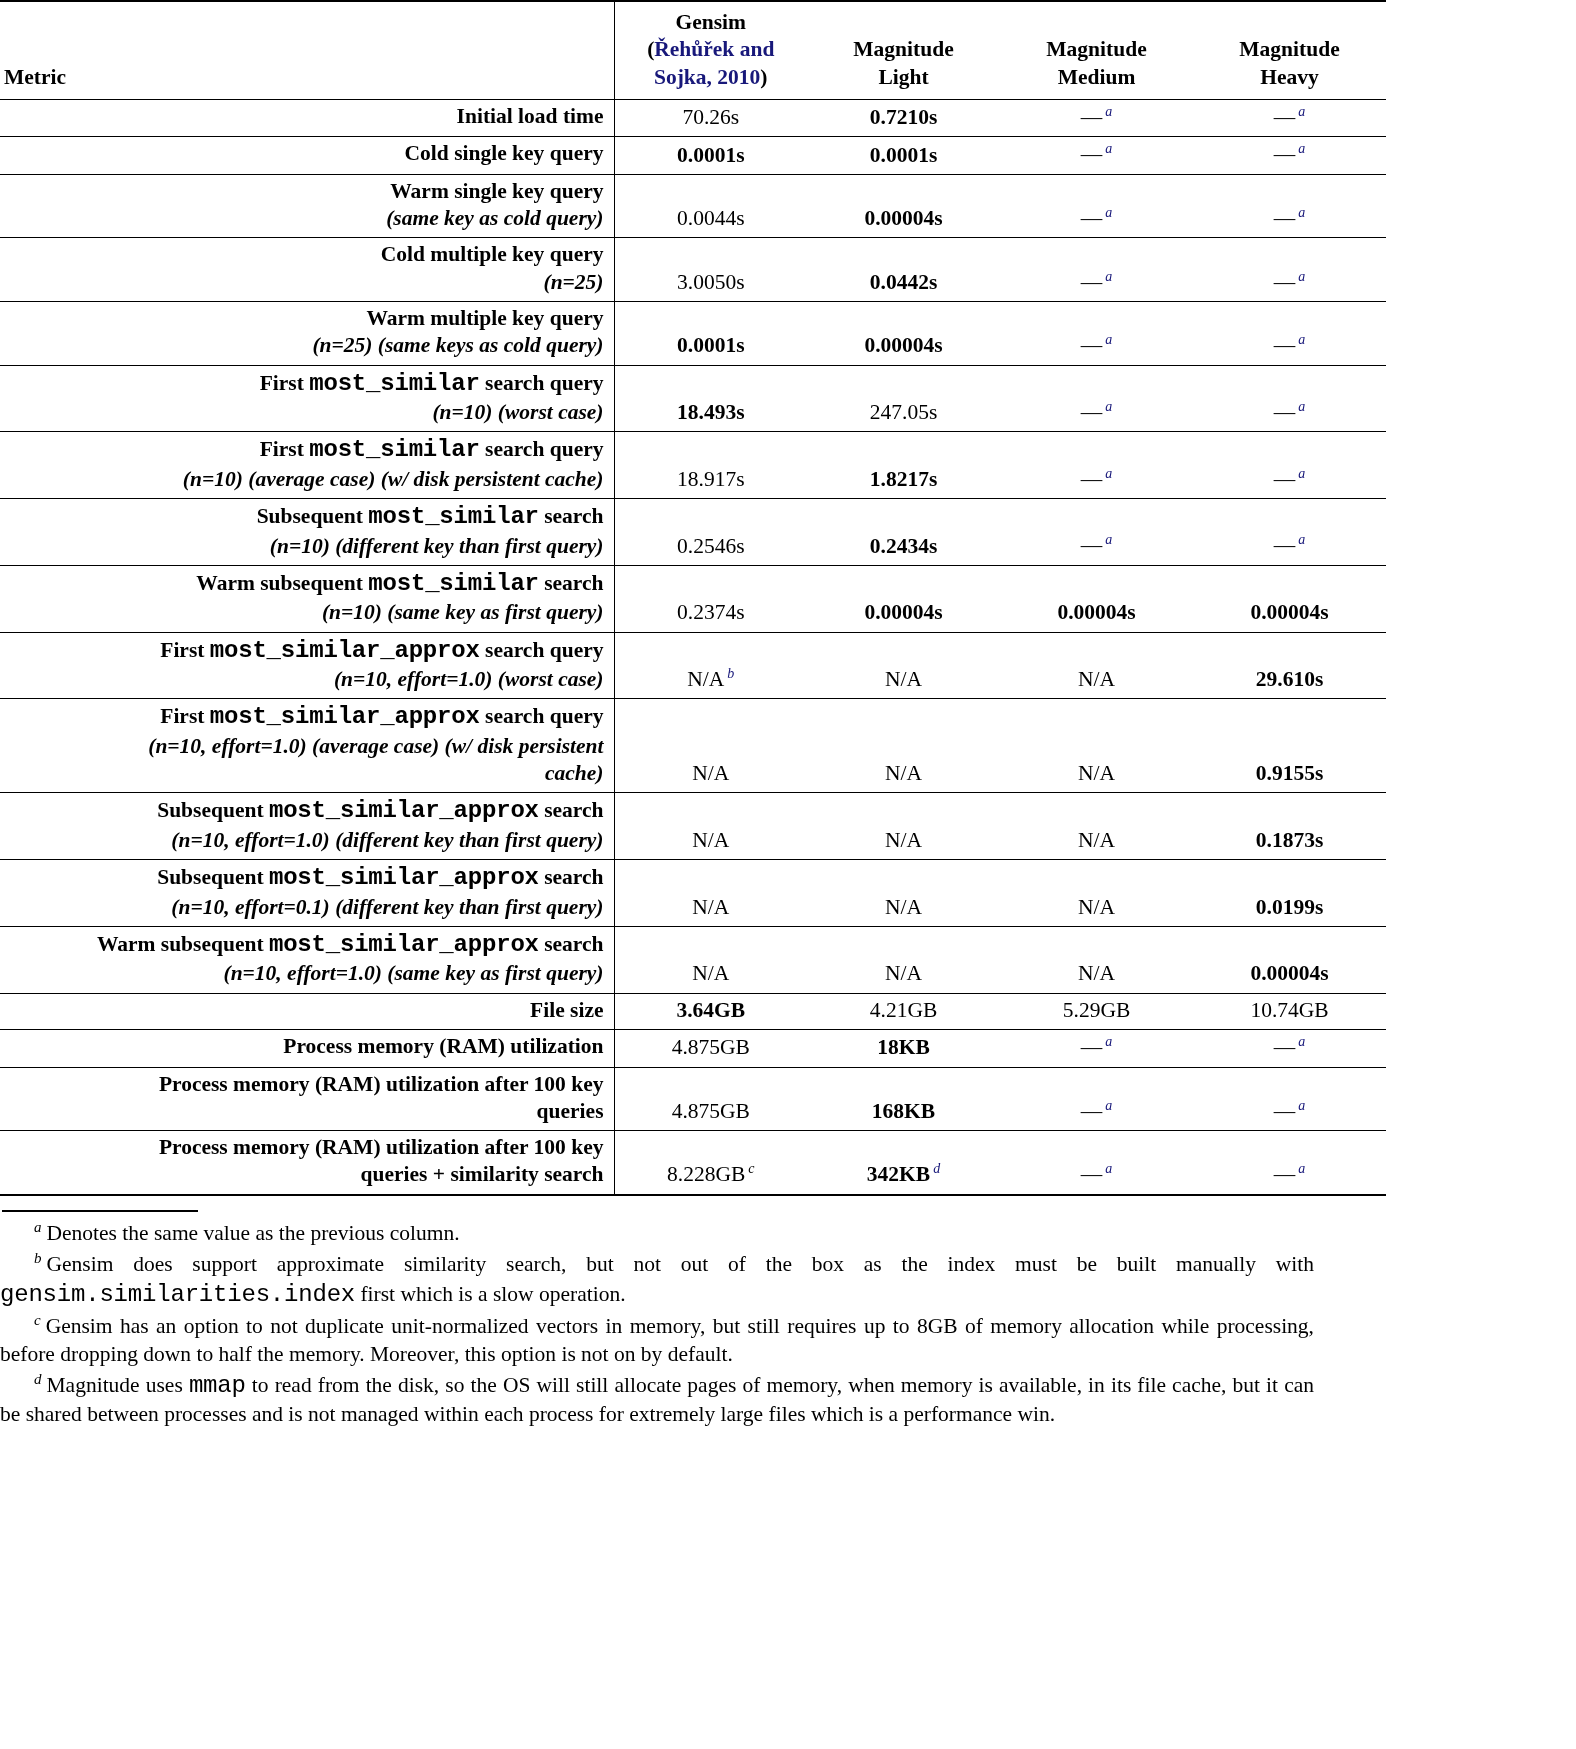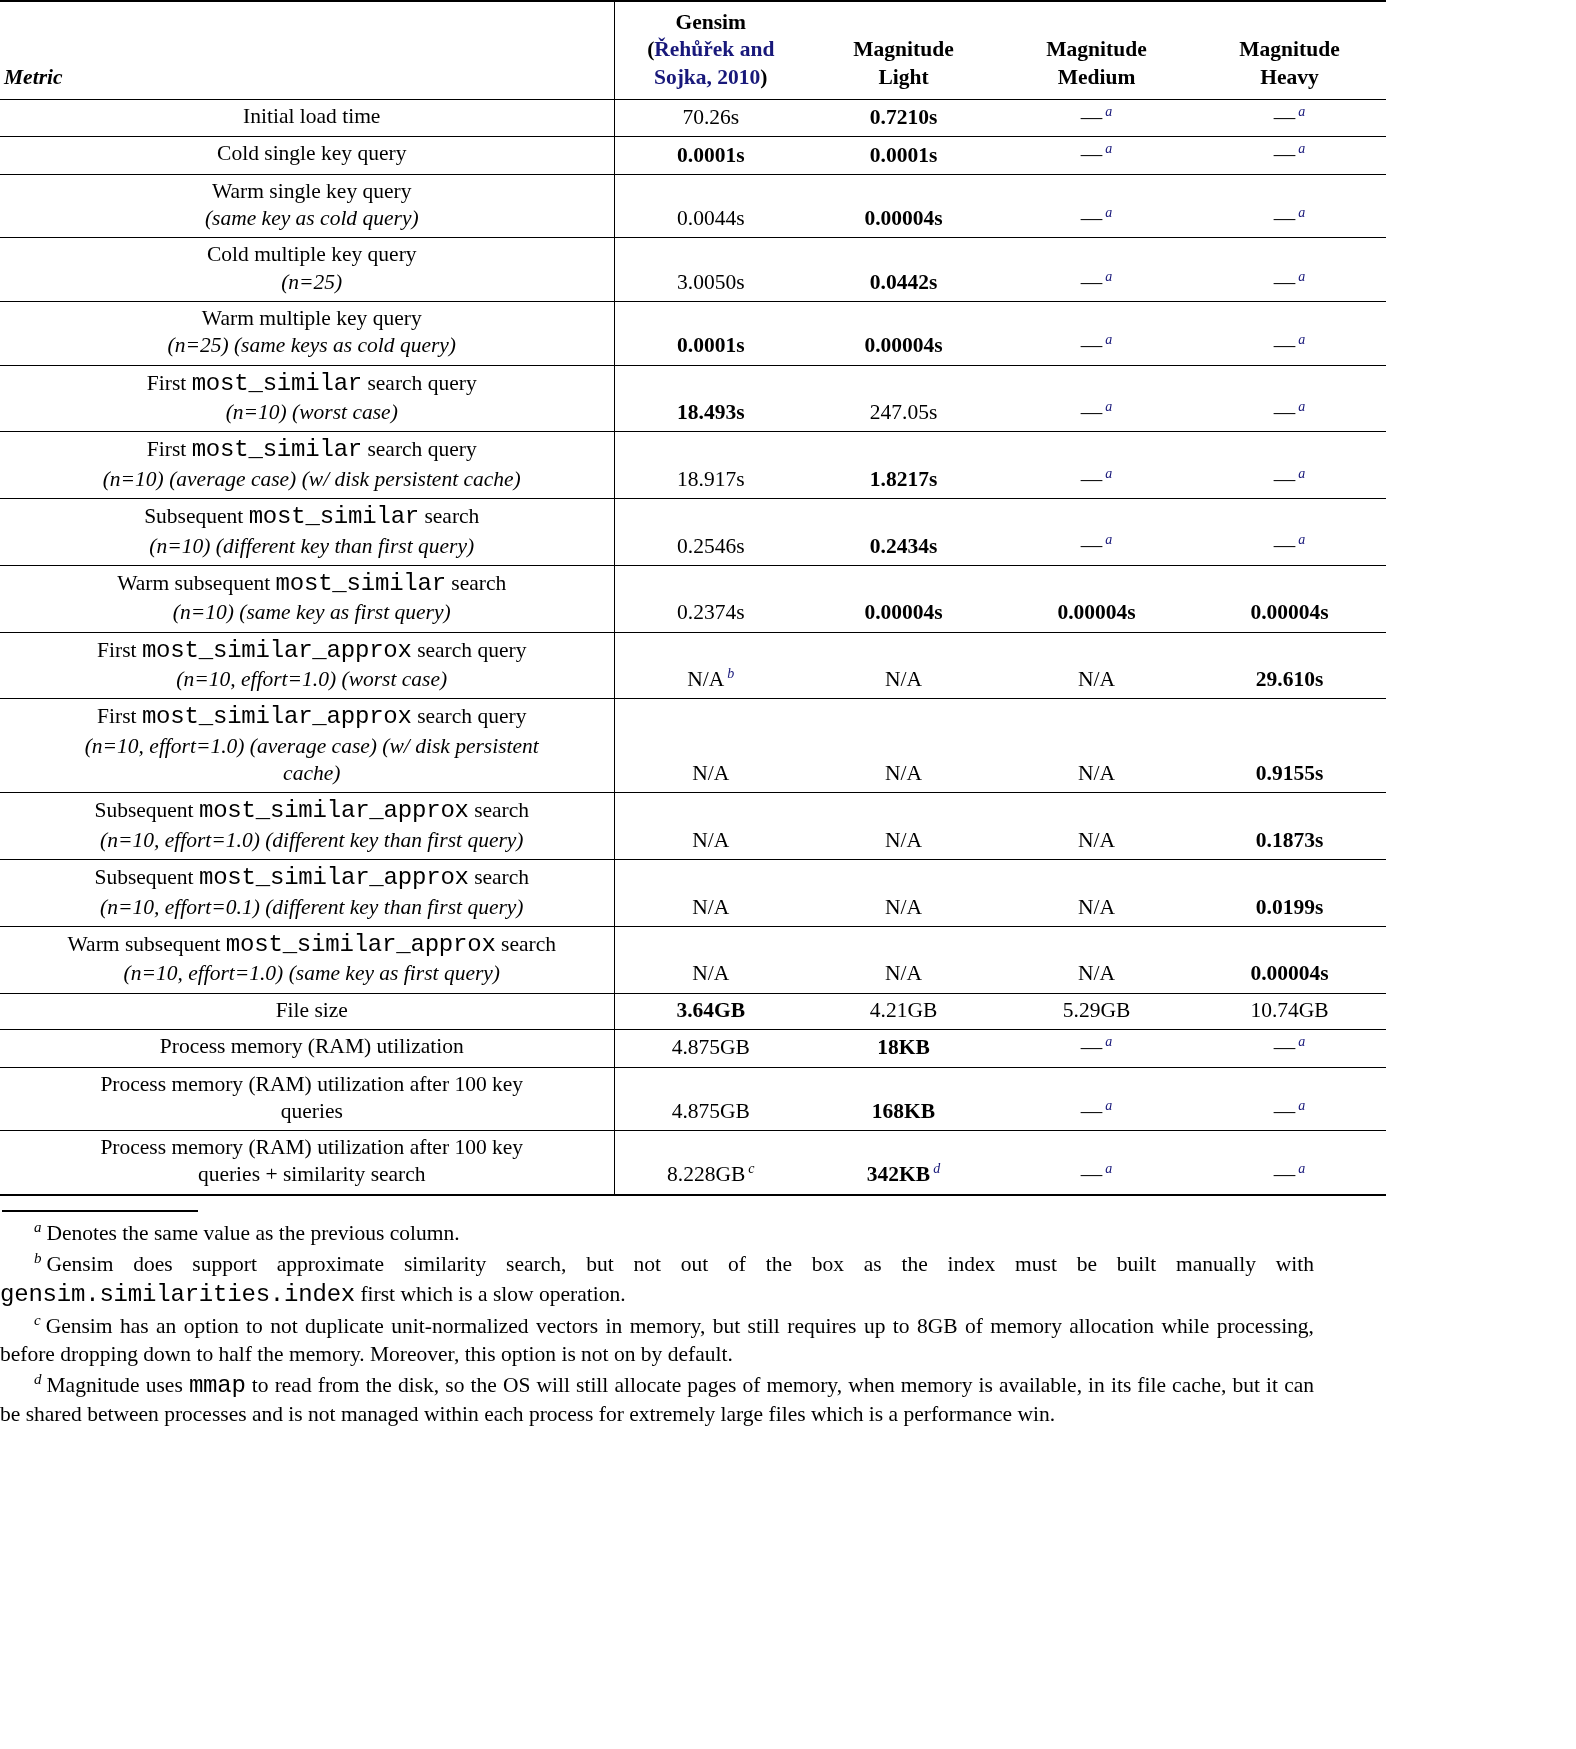--- a/index.html
+++ b/index.html
@@ -39,30 +39,30 @@
   thead th {
     font-weight: bold;
     vertical-align: bottom;
     padding: 7px 6px 8px 6px;
     text-align: center;
   }
   thead th.metric-head {
     text-align: left;
     padding-left: 4px;
     vertical-align: bottom;
-    font-style: italic;
   }
 
   
   .vr-left { border-left: 1.6px solid #000; }
 
   td.metric {
-    text-align: center;
+    text-align: right;
     padding: 3px 10px 5px 20px;
     vertical-align: top;
+    font-weight: bold;
   }
   td.val {
     text-align: center;
     padding: 3px 6px 5px 6px;
     vertical-align: bottom;
   }
   td.val.b { font-weight: bold; }
 
   .ital { font-style: italic; }
   .mono {

